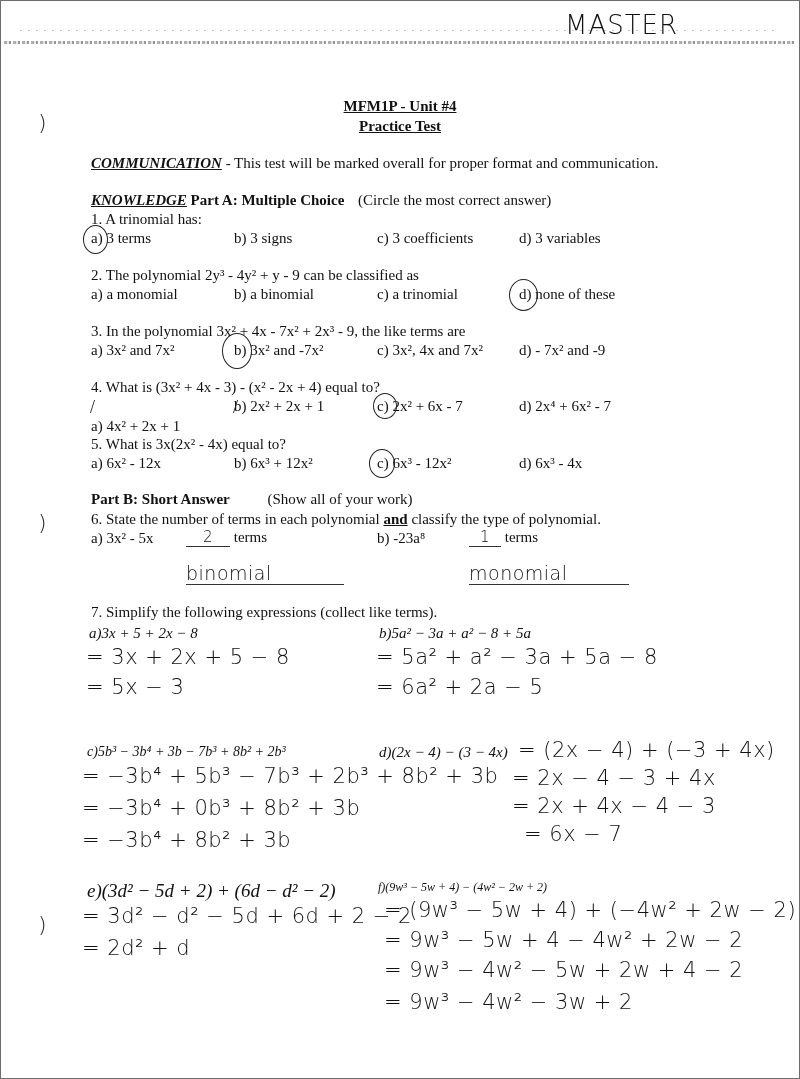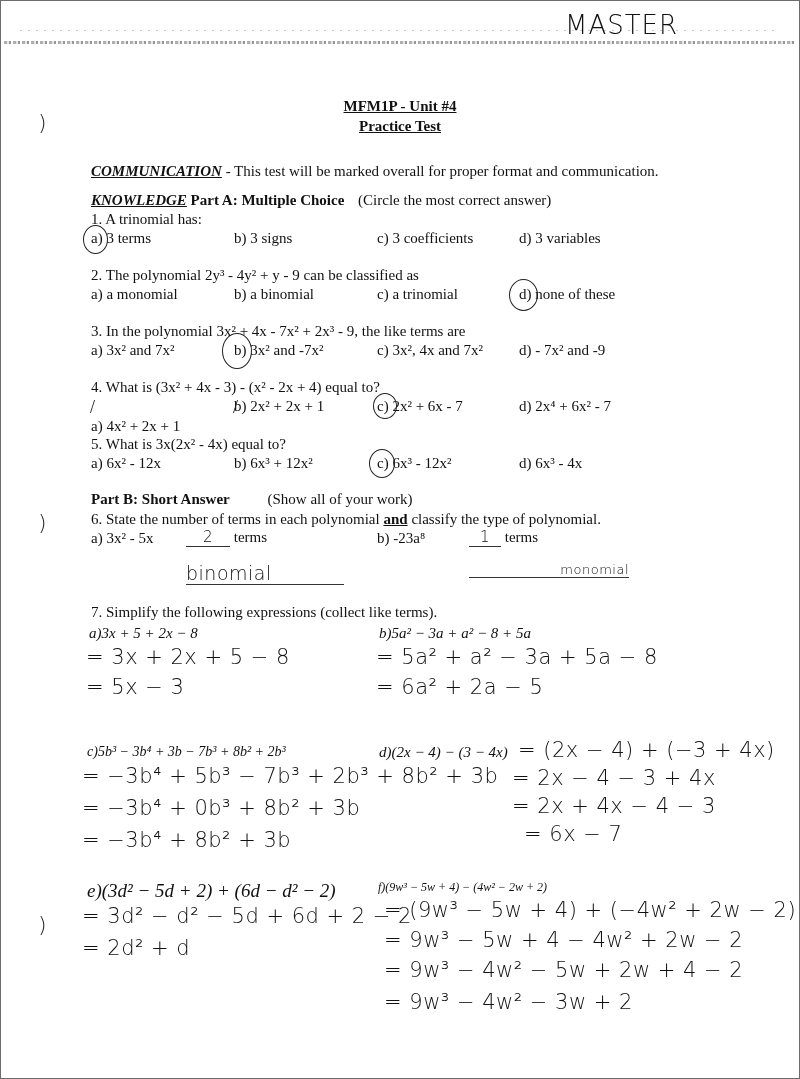--- a/index.html
+++ b/index.html
@@ -34,21 +34,21 @@
 <div class="scanline"></div>
 <div class="abs hand master">MASTER</div>
 
 <div class="mark" style="left:38px;top:110px;">)</div>
 <div class="mark" style="left:38px;top:510px;">)</div>
 <div class="mark" style="left:38px;top:912px;">)</div>
 
 <div class="abs title" style="top:98px;">MFM1P - Unit #4</div>
 <div class="abs title" style="top:118px;">Practice Test</div>
 
-<div class="abs t15" style="left:91px;top:163px;">
+<div class="abs t15" style="left:91px;top:155px;">
   <span class="bi-u">COMMUNICATION</span><span> - This test will be marked overall for proper format and communication.</span>
 </div>
 
 <div class="abs t15" style="left:91px;top:192px;">
   <span class="bi-u">KNOWLEDGE</span>
   <span class="b">Part A: Multiple Choice</span>
   <span style="margin-left:10px;">(Circle the most correct answer)</span>
 </div>
 
 <div class="abs t15" style="left:91px;top:211px;">1. A trinomial has:</div>
@@ -99,21 +99,21 @@
 <div class="abs t15" style="left:186px;top:528px;">
   <span class="blank hand" style="width:44px;font-size:15px;">2</span>
   <span>terms</span>
 </div>
 <div class="abs t15" style="left:377px;top:530px;">b) -23a⁸</div>
 <div class="abs t15" style="left:469px;top:528px;">
   <span class="blank hand" style="width:32px;font-size:15px;">1</span>
   <span>terms</span>
 </div>
 <div class="abs hand blank" style="left:186px;top:562px;width:158px;font-size:19px;text-align:left;">binomial</div>
-<div class="abs hand blank" style="left:469px;top:562px;width:160px;font-size:13px;text-align:right;">monomial</div>
+<div class="abs hand blank" style="left:469px;top:562px;width:160px;font-size:19px;text-align:left;">monomial</div>
 
 <div class="abs t15" style="left:91px;top:604px;">7. Simplify the following expressions (collect like terms).</div>
 
 <div class="abs math-i" style="left:89px;top:625px;">a)3x + 5 + 2x − 8</div>
 <div class="abs hand h22" style="left:86px;top:645px;">= 3x + 2x + 5 − 8</div>
 <div class="abs hand h22" style="left:86px;top:675px;">= 5x − 3</div>
 
 <div class="abs math-i" style="left:379px;top:625px;">b)5a² − 3a + a² − 8 + 5a</div>
 <div class="abs hand h22" style="left:376px;top:645px;">= 5a² + a² − 3a + 5a − 8</div>
 <div class="abs hand h22" style="left:376px;top:675px;">= 6a² + 2a − 5</div>

